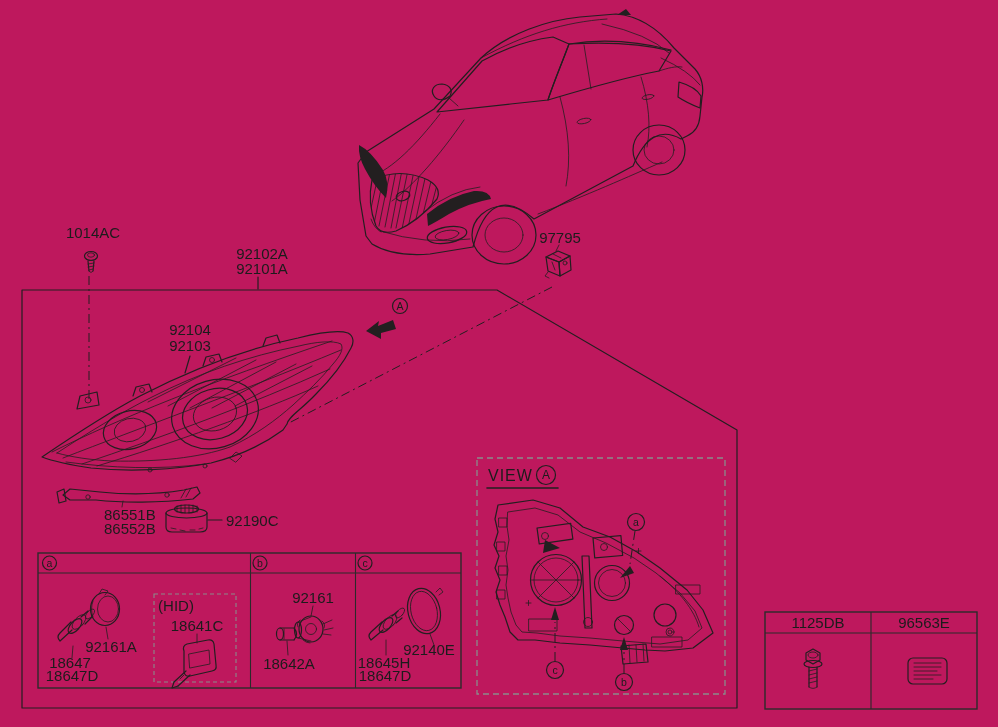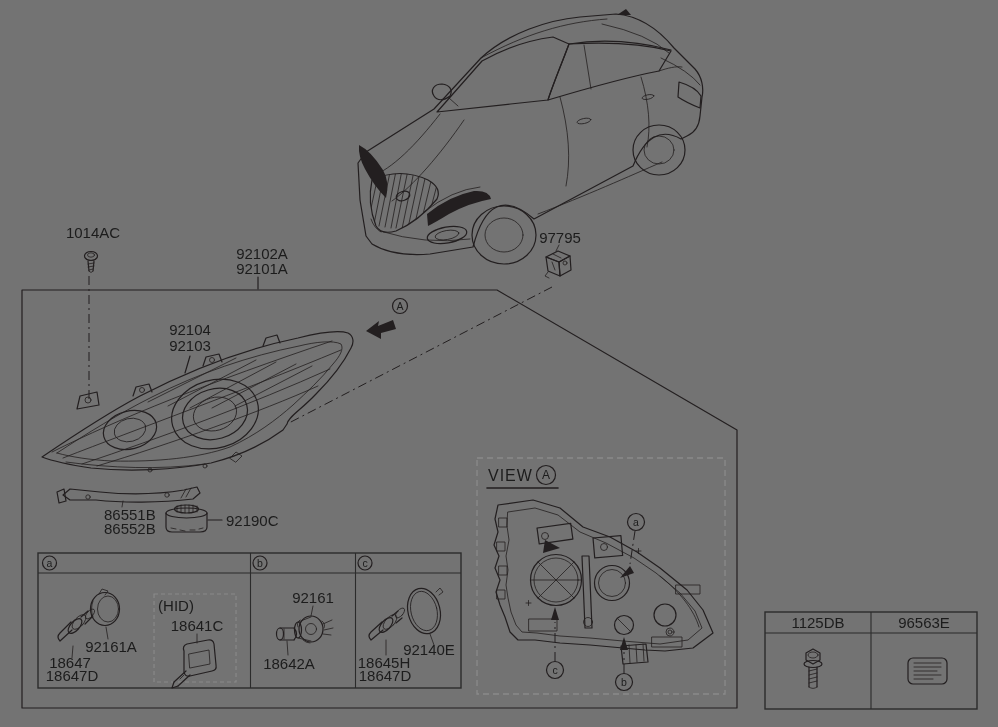--- a/index.html
+++ b/index.html
@@ -1,16 +1,16 @@
 <!DOCTYPE html>
 <html><head>
 <meta charset="utf-8">
 <style>
   html,body{margin:0;padding:0;background:#ffffff;}
-  .stage{position:relative;width:998px;height:727px;background:#737373;overflow:hidden;
+  .stage{position:relative;width:998px;height:727px;background:#be185d;overflow:hidden;
          font-family:"Liberation Sans",sans-serif;}
   svg{position:absolute;left:0;top:0;}
   
   .o  {fill:none;stroke:#231f20;stroke-width:1.2;stroke-linejoin:round;stroke-linecap:round;}
   .t  {fill:none;stroke:#231f20;stroke-width:0.8;stroke-linejoin:round;stroke-linecap:round;}
   .b  {fill:#231f20;stroke:none;}
   .dd {fill:none;stroke:#231f20;stroke-width:1;stroke-dasharray:9 4 2 4;}
   .dash{fill:none;stroke:#8a8a8a;stroke-width:1.3;stroke-dasharray:6 4;}
   .tbl{fill:none;stroke:#2b2b2b;stroke-width:1.4;}
   .tbl2{fill:none;stroke:#2b2b2b;stroke-width:1.1;}

